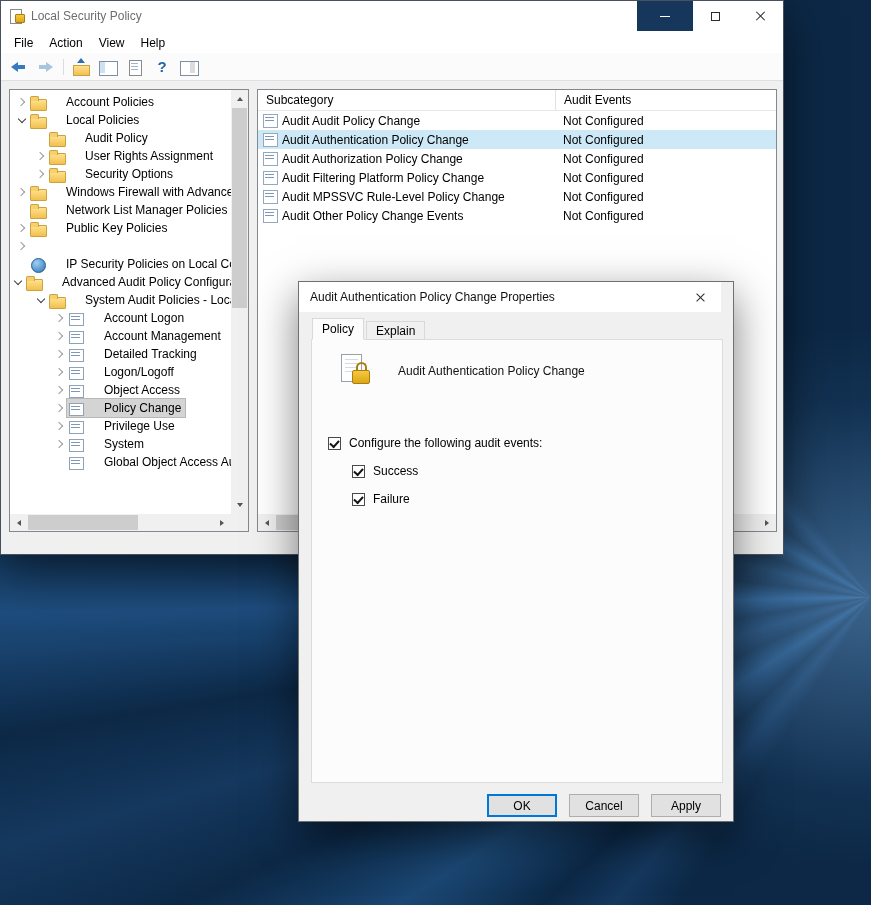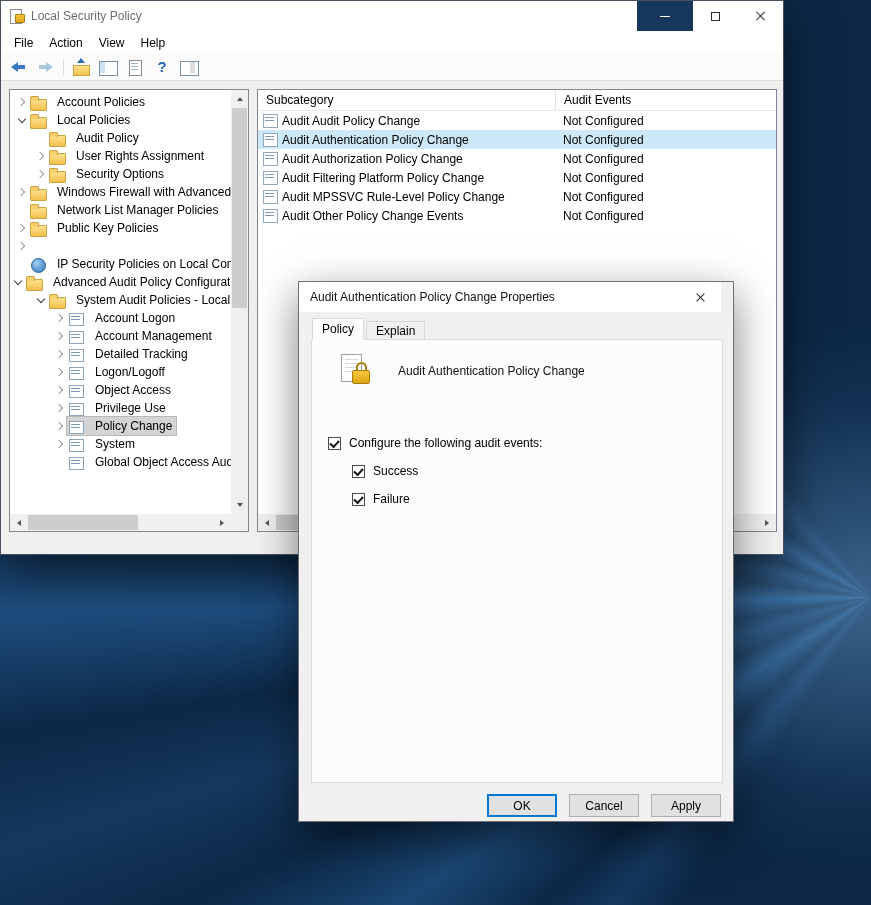--- a/index.html
+++ b/index.html
@@ -67,21 +67,21 @@
   .wbody{position:absolute;left:0;top:80px;right:0;bottom:0;background:#f0f0f0}
   .tree-pane{position:absolute;left:8px;top:8px;width:240px;height:443px;background:#fff;border:1px solid #828790}
   .list-pane{position:absolute;left:256px;top:8px;width:520px;height:443px;background:#fff;border:1px solid #828790}
 
   
   .tree-items{position:absolute;left:0;top:0;right:17px;bottom:17px;overflow:hidden;padding-top:3px}
   .tree-item{height:18px;display:flex;align-items:center;white-space:nowrap;cursor:default}
   .expander{width:15px;height:18px;flex:0 0 15px;display:flex;align-items:center;justify-content:center}
   .exp-collapsed .expander::before{content:"";width:5px;height:5px;border-top:1px solid #9a9a9a;border-right:1px solid #9a9a9a;transform:rotate(45deg);margin-right:2px}
   .exp-expanded .expander::before{content:"";width:5px;height:5px;border-top:1px solid #3c3c3c;border-right:1px solid #3c3c3c;transform:rotate(135deg);margin-top:-2px}
-  .t-inner{display:flex;align-items:center;height:18px;padding:0 4px 0 1px;gap:11px}
+  .t-inner{display:flex;align-items:center;height:18px;padding:0 4px 0 1px;gap:20px}
   .tree-item.selected .t-inner{background:#d4d4d4;box-shadow:0 0 0 1px #b8b8b8}
   .ticon{width:16px;height:13px;position:relative;flex:0 0 16px}
   .ic-folder .ticon::before{content:"";position:absolute;left:0;top:3px;width:15px;height:10px;background:linear-gradient(#ffe18f,#f2c04d);border:1px solid #caa23f;border-radius:1px}
   .ic-folder .ticon::after{content:"";position:absolute;left:0;top:0;width:7px;height:4px;background:#f7cf6b;border:1px solid #caa23f;border-bottom:none;border-radius:2px 2px 0 0}
   .ic-globe .ticon::before{content:"";position:absolute;left:1px;top:0;width:13px;height:13px;border-radius:50%;background:radial-gradient(circle at 35% 30%,#9fd0f0,#2d72b8);border:1px solid #1f5a96}
   .ic-table .ticon::before{content:"";position:absolute;left:1px;top:1px;width:13px;height:11px;background:#fff;border:1px solid #8fa3b8}
   .ic-table .ticon::after{content:"";position:absolute;left:3px;top:4px;width:9px;height:6px;background:repeating-linear-gradient(180deg,#7d97b5 0 1px,rgba(0,0,0,0) 1px 3px)}
   .tlabel{overflow:hidden}
 
   
@@ -307,32 +307,32 @@
                 <span class="tlabel" data-name="tree-item-label">Logon/Logoff</span>
               </span>
             </div>
             <div class="tree-item exp-collapsed ic-table" data-name="tree-item" style="padding-left: 42px;">
               <span class="expander" data-name="expander-icon"></span>
               <span class="t-inner">
                 <span class="ticon" data-name="tree-item-icon"></span>
                 <span class="tlabel" data-name="tree-item-label">Object Access</span>
               </span>
             </div>
+            <div class="tree-item selected exp-collapsed ic-table" data-name="tree-item" style="padding-left: 42px;">
+              <span class="expander" data-name="expander-icon"></span>
+              <span class="t-inner">
+                <span class="ticon" data-name="tree-item-icon"></span>
+                <span class="tlabel" data-name="tree-item-label">Policy Change</span>
+              </span>
+            </div>
             <div class="tree-item exp-collapsed ic-table" data-name="tree-item" style="padding-left: 42px;">
               <span class="expander" data-name="expander-icon"></span>
               <span class="t-inner">
                 <span class="ticon" data-name="tree-item-icon"></span>
                 <span class="tlabel" data-name="tree-item-label">Privilege Use</span>
-              </span>
-            </div>
-            <div class="tree-item selected exp-collapsed ic-table" data-name="tree-item" style="padding-left: 42px;">
-              <span class="expander" data-name="expander-icon"></span>
-              <span class="t-inner">
-                <span class="ticon" data-name="tree-item-icon"></span>
-                <span class="tlabel" data-name="tree-item-label">Policy Change</span>
               </span>
             </div>
             <div class="tree-item exp-collapsed ic-table" data-name="tree-item" style="padding-left: 42px;">
               <span class="expander" data-name="expander-icon"></span>
               <span class="t-inner">
                 <span class="ticon" data-name="tree-item-icon"></span>
                 <span class="tlabel" data-name="tree-item-label">System</span>
               </span>
             </div>
             <div class="tree-item exp-none ic-table" data-name="tree-item" style="padding-left: 42px;">

